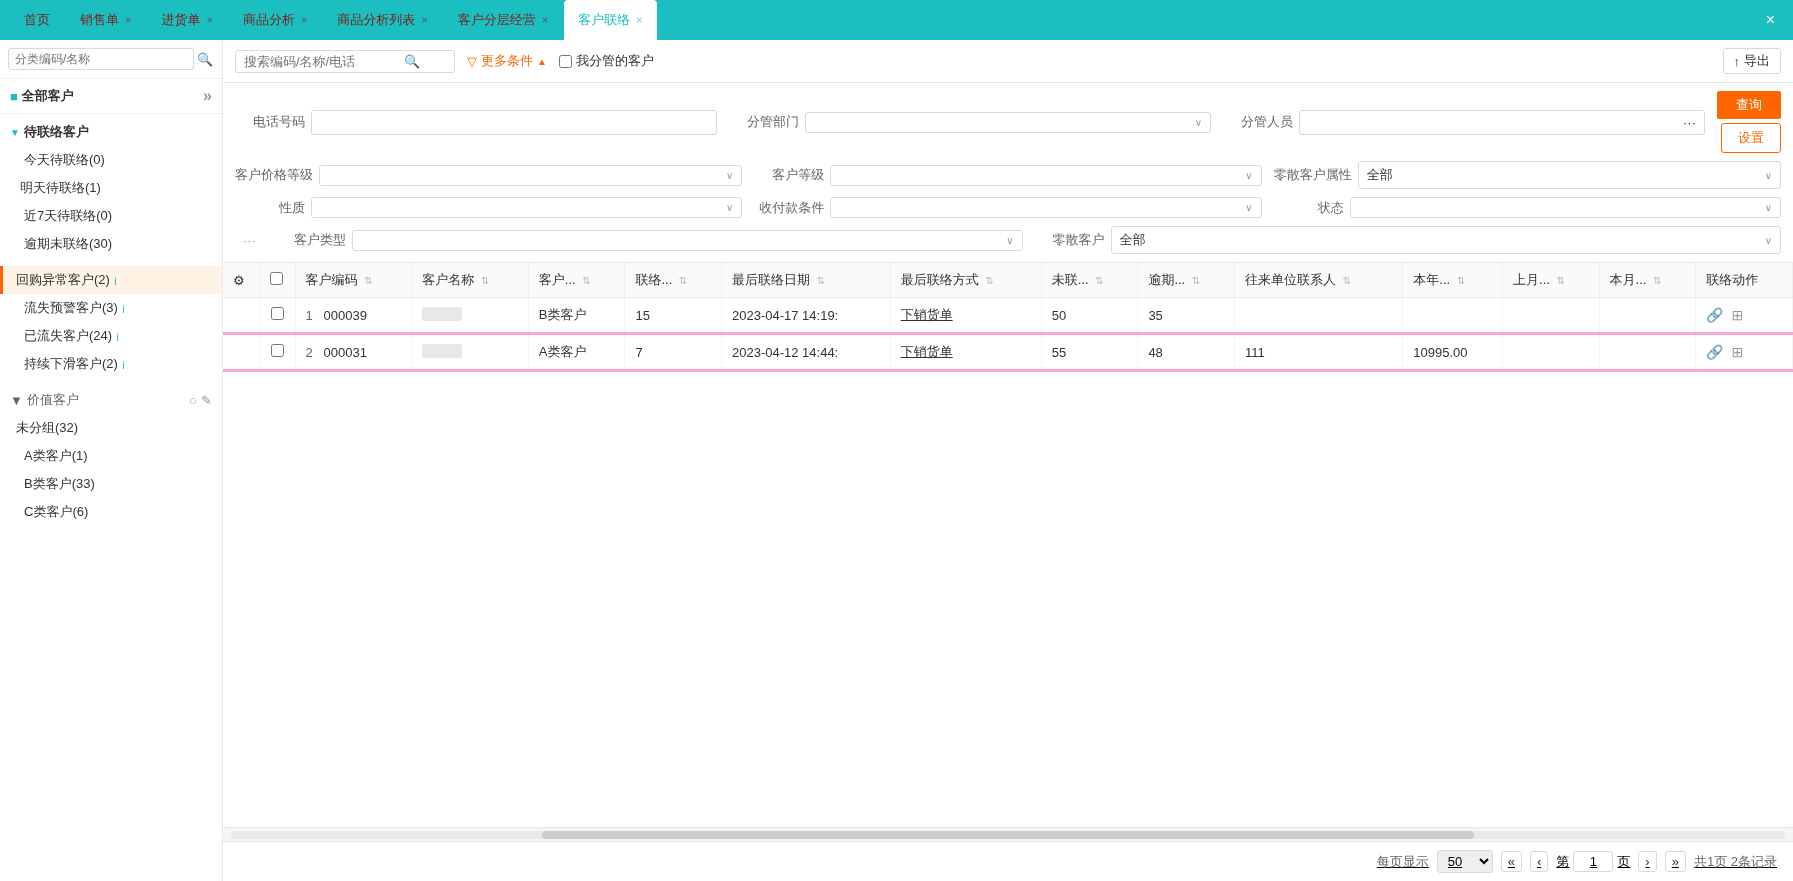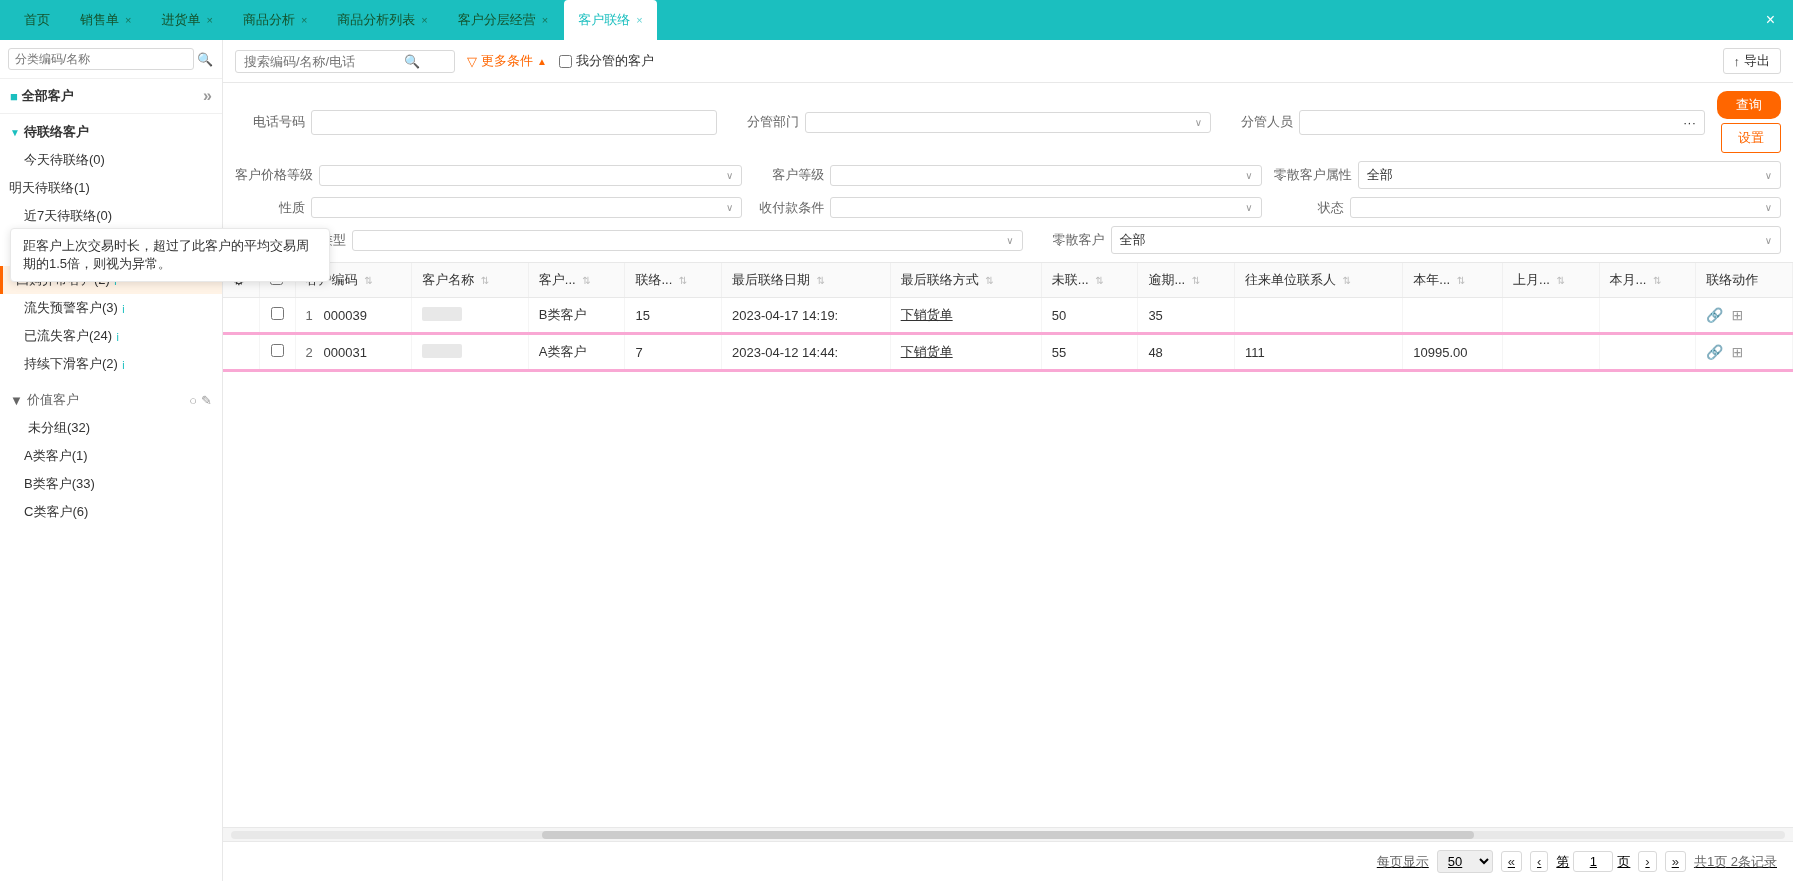--- a/index.html
+++ b/index.html
@@ -1,20 +1,20 @@
 <!DOCTYPE html>
 <html><head>
   <meta charset="utf-8">
   <style>
     * { box-sizing: border-box; margin: 0; padding: 0; font-family: 'Microsoft YaHei', Arial, sans-serif; font-size: 13px; }
     body { background: #f0f2f5; width: 1793px; min-height: 881px; overflow: hidden; }
 
     
     .top-nav { display: flex; align-items: center; background: #1bbfbf; height: 40px; padding: 0 10px; gap: 2px; }
-    .nav-tab { color: #14532d; padding: 0 14px; height: 40px; display: flex; align-items: center; cursor: pointer; font-size: 13px; white-space: nowrap; }
+    .nav-tab { color: #7f1d1d; padding: 0 14px; height: 40px; display: flex; align-items: center; cursor: pointer; font-size: 13px; white-space: nowrap; }
     .nav-tab.active { background: #fff; color: #1bbfbf; border-radius: 4px 4px 0 0; }
     .nav-tab .close-x { margin-left: 6px; font-size: 11px; opacity: 0.7; }
     .nav-close-btn { margin-left: auto; color: #fff; cursor: pointer; font-size: 16px; padding: 0 8px; }
 
     
     .main-layout { display: flex; height: calc(881px - 40px); }
 
     
     .sidebar { width: 223px; background: #fff; border-right: 1px solid #e8e8e8; display: flex; flex-direction: column; overflow-y: auto; flex-shrink: 0; }
     .sidebar-search { display: flex; align-items: center; padding: 8px; border-bottom: 1px solid #f0f0f0; }
@@ -52,21 +52,21 @@
     
     .filter-panel { background: #fff; border-bottom: 1px solid #e8e8e8; padding: 8px 12px; }
     .filter-row { display: flex; align-items: center; gap: 12px; margin-bottom: 8px; }
     .filter-row:last-child { margin-bottom: 0; }
     .filter-item { display: flex; align-items: center; gap: 6px; flex: 1; }
     .filter-label { color: #666; white-space: nowrap; min-width: 70px; text-align: right; }
     .filter-select { flex: 1; border: 1px solid #d9d9d9; border-radius: 3px; padding: 4px 8px; font-size: 13px; outline: none; display: flex; align-items: center; justify-content: space-between; cursor: pointer; background: #fff; min-width: 160px; color: #333; }
     .filter-select .arrow { color: #999; font-size: 10px; }
     .filter-input { flex: 1; border: 1px solid #d9d9d9; border-radius: 3px; padding: 4px 8px; font-size: 13px; outline: none; min-width: 160px; }
     .filter-more-btn { color: #999; cursor: pointer; margin: 0 8px; }
-    .btn-query { background: #f60; color: #fff; border: none; border-radius: 10px; padding: 5px 16px; cursor: pointer; font-size: 13px; }
+    .btn-query { background: #f60; color: #fff; border: none; border-radius: 2px; padding: 5px 16px; cursor: pointer; font-size: 13px; }
     .btn-settings { background: #fff; color: #f60; border: 1px solid #f60; border-radius: 3px; padding: 5px 16px; cursor: pointer; font-size: 13px; margin-left: 4px; }
     .query-btn-wrap { display: flex; flex-direction: column; gap: 4px; margin-left: auto; }
 
     
     .table-container { flex: 1; overflow: auto; background: #fff; margin: 0; }
     table { width: 100%; border-collapse: collapse; font-size: 13px; }
     thead tr { background: #fafafa; }
     th { border-bottom: 1px solid #e8e8e8; border-right: 1px solid #f0f0f0; padding: 8px 10px; color: #333; font-weight: normal; white-space: nowrap; text-align: left; position: sticky; top: 0; background: #fafafa; z-index: 1; }
     th .sort-icon { color: #bbb; margin-left: 3px; font-size: 10px; }
     td { border-bottom: 3px solid #f9a8d4; border-right: 1px solid #f5f5f5; padding: 8px 10px; color: #333; white-space: nowrap; }
@@ -140,21 +140,21 @@
     </div>
 
     <div class="sidebar-section">
       <div class="sidebar-item section-title">
         <span class="triangle">▼</span>
         <span>待联络客户</span>
       </div>
       <div class="sidebar-item" style="padding-left:24px;">
         <span>今天待联络(0)</span>
       </div>
-      <div class="sidebar-item" style="padding-left:9px;">
+      <div class="sidebar-item" style="padding-left:20px;">
         <span>明天待联络(1)</span>
       </div>
       <div class="sidebar-item" style="padding-left:24px;">
         <span>近7天待联络(0)</span>
       </div>
       <div class="sidebar-item" style="padding-left:24px;">
         <span>逾期未联络(30)</span>
       </div>
     </div>
 
@@ -179,38 +179,35 @@
 
     <div class="sidebar-section">
       <div class="sidebar-group-title">
         <span class="arrow">▼</span>
         <span>价值客户</span>
         <div class="sidebar-edit-icons">
           <span>○</span>
           <span>✎</span>
         </div>
       </div>
-      <div class="sidebar-item" style="padding-left:28px;">
+      <div class="sidebar-item" style="padding-left:16px;">
         <span>未分组(32)</span>
       </div>
       <div class="sidebar-item" style="padding-left:24px;">
         <span>A类客户(1)</span>
       </div>
       <div class="sidebar-item" style="padding-left:24px;">
         <span>B类客户(33)</span>
       </div>
       <div class="sidebar-item" style="padding-left:24px;">
         <span>C类客户(6)</span>
       </div>
     </div>
   </div>
 
-  <div class="tooltip-box">
-    <span>距客户上次交易时长，超过了此客户的平均交易周期的1.5倍，则视为异常。</span>
-  </div>
 
   <div class="content-area">
 
     <div class="top-bar">
       <div class="search-input-wrap">
         <input type="text" style="border: none; outline: none; font-size: 13px; width: 160px;" placeholder="搜索编码/名称/电话">
         <span class="search-icon">🔍</span>
       </div>
       <div class="filter-btn">
         <span style="color:#f60;">▽</span>

